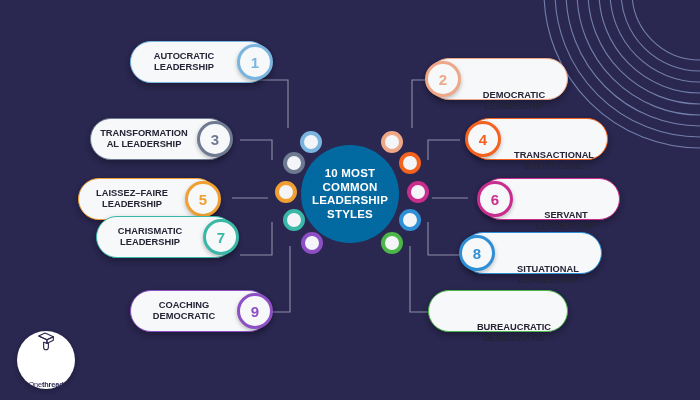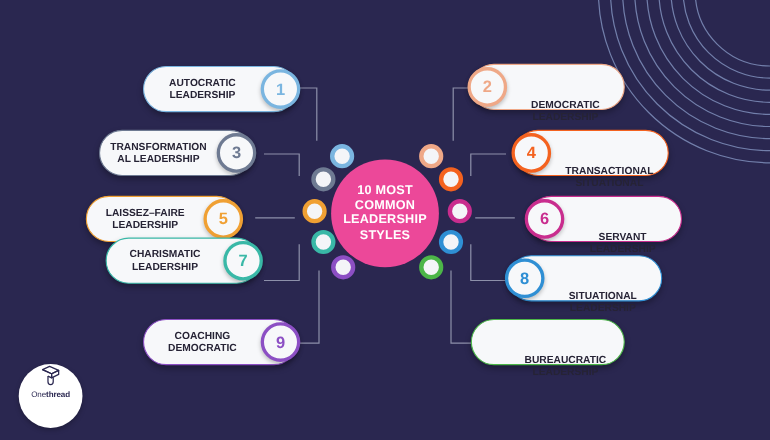--- a/index.html
+++ b/index.html
@@ -15,21 +15,21 @@
   
   .arcs { position:absolute; top:0; right:0; width:180px; height:170px; pointer-events:none; }
 
   
   .links { position:absolute; inset:0; pointer-events:none; }
 
   
   .hub {
     position:absolute; left:301px; top:145px;
     width:98px; height:98px; border-radius:50%;
-    background:#ec4899;
+    background:#0369a1;
     display:flex; align-items:center; justify-content:center;
     text-align:center;
   }
   .hub-text {
     color:#ffffff; font-weight:bold; font-size:11.5px;
     line-height:13.5px; letter-spacing:.2px;
     white-space:pre-line;
   }
 
   
@@ -66,21 +66,21 @@
   .card.right .num { left:-4px; }
   .card.left  .label { padding-right:36px; }
   .card.right .label { padding-left:36px;margin-top:44px; }
 
   
   .logo {
     position:absolute; left:17px; top:331px;
     width:58px; height:58px; border-radius:50%;
     background:#ffffff;
     display:flex; flex-direction:column;
-    align-items:center; justify-content:flex-start;
+    align-items:center; justify-content:space-between;
     box-shadow:0 2px 5px rgba(0,0,0,.25);
   }
   .logo-text { font-size:7.3px; color:#2a2750; margin-top:1px; letter-spacing:-.1px; }
   .logo-text b { font-weight:bold; }
 </style>
 </head>
 <body>
 
 <div id="stage">
 
@@ -127,21 +127,21 @@
       <div class="dot big" style="left: 283px; top: 209px; border-color: rgb(57, 184, 167);"></div>
       <div class="dot big" style="left: 301px; top: 232px; border-color: rgb(140, 79, 196);"></div>
       <div class="dot big" style="left: 381px; top: 131px; border-color: rgb(239, 168, 135);"></div>
       <div class="dot big" style="left: 399px; top: 152px; border-color: rgb(244, 98, 31);"></div>
       <div class="dot big" style="left: 407px; top: 181px; border-color: rgb(201, 45, 142);"></div>
       <div class="dot big" style="left: 399px; top: 209px; border-color: rgb(47, 143, 212);"></div>
       <div class="dot big" style="left: 381px; top: 232px; border-color: rgb(76, 182, 72);"></div>
     </div>
 
   <div id="cards">
-      <div class="card left" style="left: 130px; top: 60px; width: 140px; border-color: rgb(122, 181, 224);">
+      <div class="card left" style="left: 130px; top: 41px; width: 140px; border-color: rgb(122, 181, 224);">
         <div class="label">AUTOCRATIC
 LEADERSHIP</div>
         <div class="num" style="border-color: rgb(122, 181, 224); color: rgb(122, 181, 224);">1</div>
       </div>
       <div class="card right" style="left: 428px; top: 58px; width: 140px; border-color: rgb(239, 168, 135);">
         <div class="label">DEMOCRATIC
 LEADERSHIP</div>
         <div class="num" style="border-color: rgb(239, 168, 135); color: rgb(239, 168, 135);">2</div>
       </div>
       <div class="card left" style="left: 90px; top: 118px; width: 140px; border-color: rgb(110, 122, 146);">
@@ -174,21 +174,21 @@
 LEADERSHIP</div>
         <div class="num" style="border-color: rgb(47, 143, 212); color: rgb(47, 143, 212);">8</div>
       </div>
       <div class="card left" style="left: 130px; top: 290px; width: 140px; border-color: rgb(140, 79, 196);">
         <div class="label">COACHING
 DEMOCRATIC</div>
         <div class="num" style="border-color: rgb(140, 79, 196); color: rgb(140, 79, 196);">9</div>
       </div>
       <div class="card right" style="left: 428px; top: 290px; width: 140px; border-color: rgb(76, 182, 72);">
         <div class="label">BUREAUCRATIC
-LEADERSHIP</div>
+DEMOCRATIC</div>
       </div>
     </div>
 
   <div class="logo">
     <svg width="22" height="22" viewBox="0 0 24 24">
       <g fill="none" stroke="#2a2750" stroke-width="1.25" stroke-linejoin="round">
         <path d="M4 5.5 L11 2.2 L20 6.2 L13 9.6 Z"></path>
         <path d="M13 9.6 L20 6.2 L20 10.2 L13 13.6 Z"></path>
         <path d="M4 5.5 L13 9.6 L13 13.6 L9.4 11.9"></path>
         <path d="M9.4 11.9 L9.4 17.6 Q9.4 20.4 12 20.4 Q14.6 20.4 14.6 17.6 L14.6 13.1"></path>

